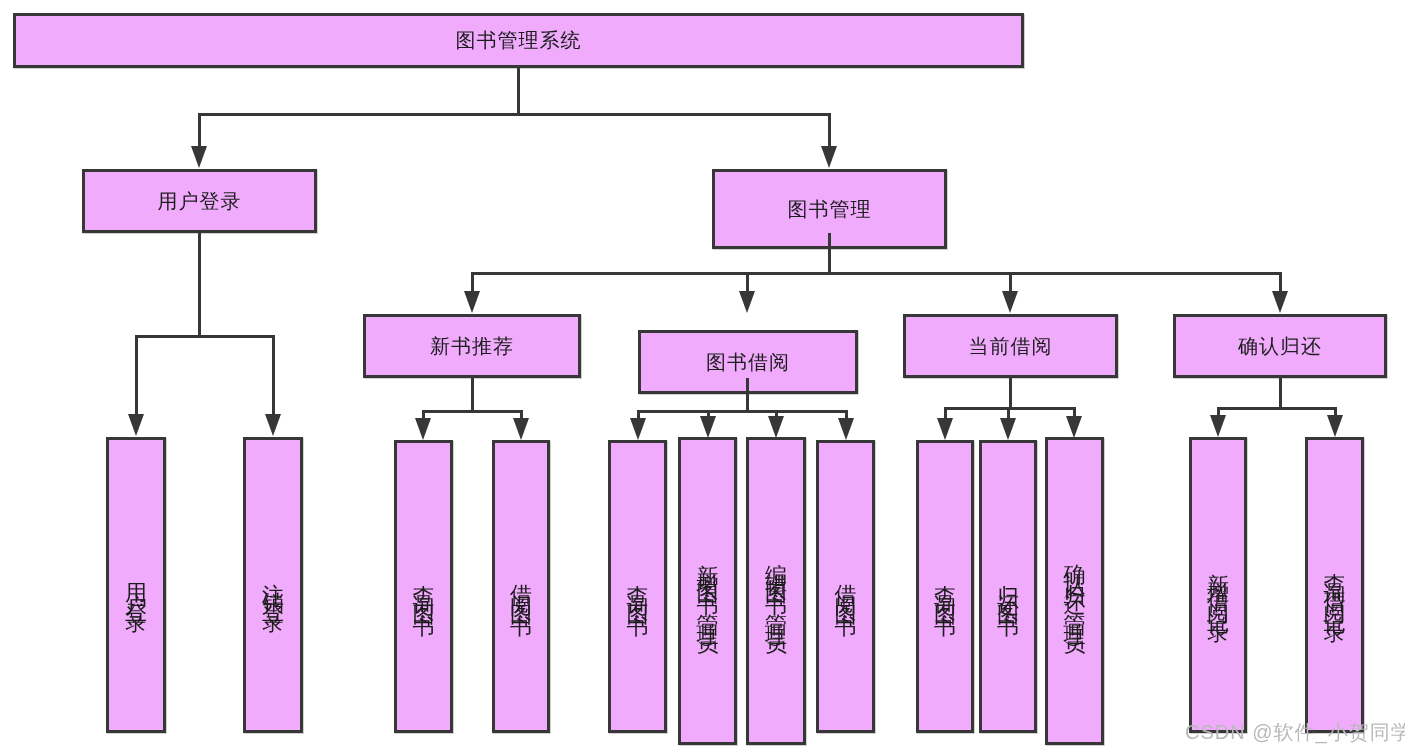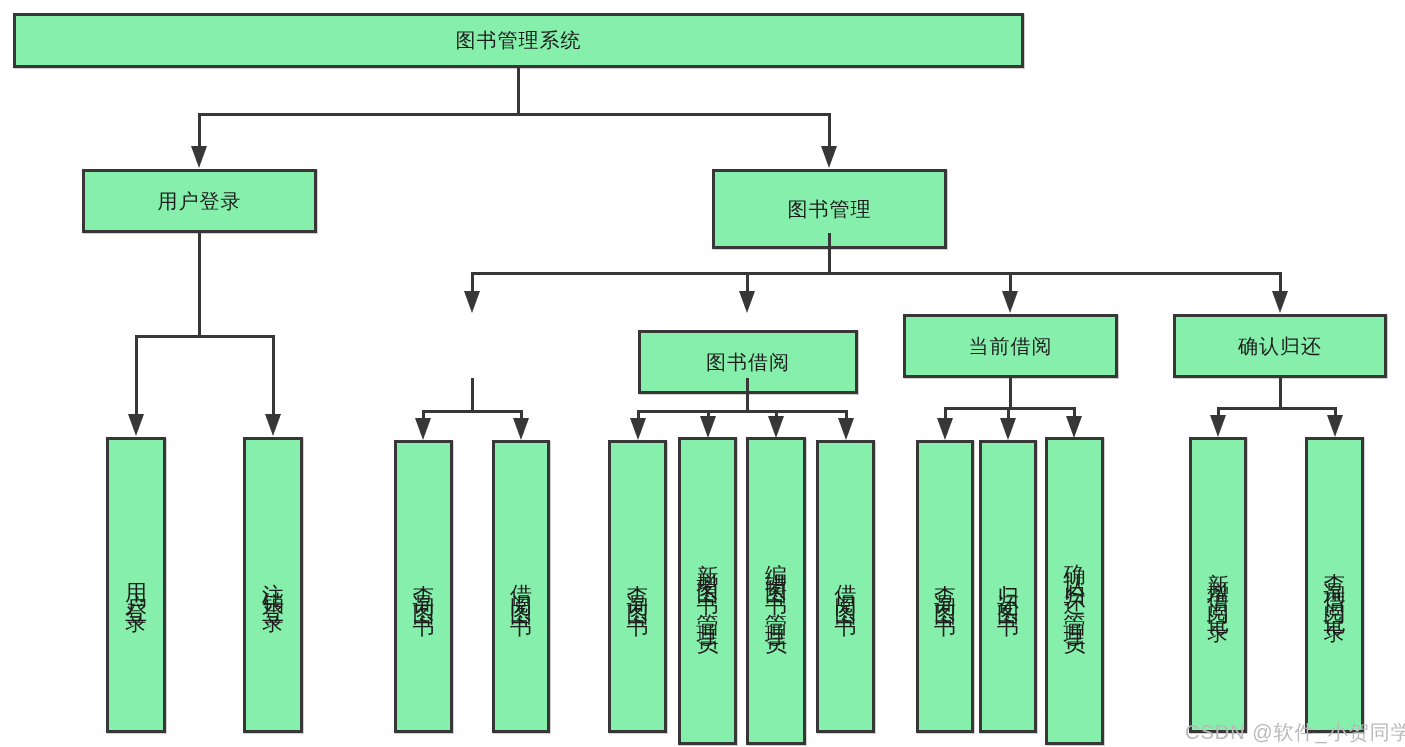--- a/index.html
+++ b/index.html
@@ -4,21 +4,21 @@
 <style>
   :root{
     --line:#373737; --text:#1c1c1c; --watermark:#b9b9b9; --background:#ffffff;
   }
   html,body{margin:0;padding:0;background:var(--background);}
   .canvas{
     position:relative;width:1405px;height:747px;background:var(--background);
     overflow:hidden;font-family:"Liberation Sans","DejaVu Sans",sans-serif;color:var(--text);
   }
   .hbox,.vbox{
-    position:absolute;box-sizing:border-box;background:#86efac;
+    position:absolute;box-sizing:border-box;background:#f0abfc;
     border:3px solid var(--line);
     display:flex;align-items:center;justify-content:center;
     box-shadow:1px 1px 0 rgba(0,0,0,.18);
   }
   .hbox span{font-size:20px;letter-spacing:1px;white-space:nowrap;}
   .vbox span{
     writing-mode:vertical-rl;text-orientation:mixed;
     font-size:22px;letter-spacing:10px;line-height:1;white-space:nowrap;
   }
   .vline,.hline{position:absolute;background:var(--line);}
@@ -68,20 +68,23 @@
   <div class="hline" style="left:471px;top:272px;width:810px;"></div>
   <div class="vline" style="left:471px;top:272px;height:25px;"></div>
   <div class="ah" style="left:464px;top:291px;"></div>
   <div class="vline" style="left:746px;top:272px;height:25px;"></div>
   <div class="ah" style="left:739px;top:291px;"></div>
   <div class="vline" style="left:1009px;top:272px;height:25px;"></div>
   <div class="ah" style="left:1002px;top:291px;"></div>
   <div class="vline" style="left:1279px;top:272px;height:25px;"></div>
   <div class="ah" style="left:1272px;top:291px;"></div>
 
+  <div class="hbox" style="left:363px;top:314px;width:218px;height:64px;">
+    <span>新书推荐</span>
+  </div>
   <div class="hbox" style="left:638px;top:330px;width:220px;height:64px;">
     <span>图书借阅</span>
   </div>
   <div class="hbox" style="left:903px;top:314px;width:215px;height:64px;font-family:Liberation Mono, monospace;">
     <span>当前借阅</span>
   </div>
   <div class="hbox" style="left:1173px;top:314px;width:214px;height:64px;">
     <span>确认归还</span>
   </div>
 

